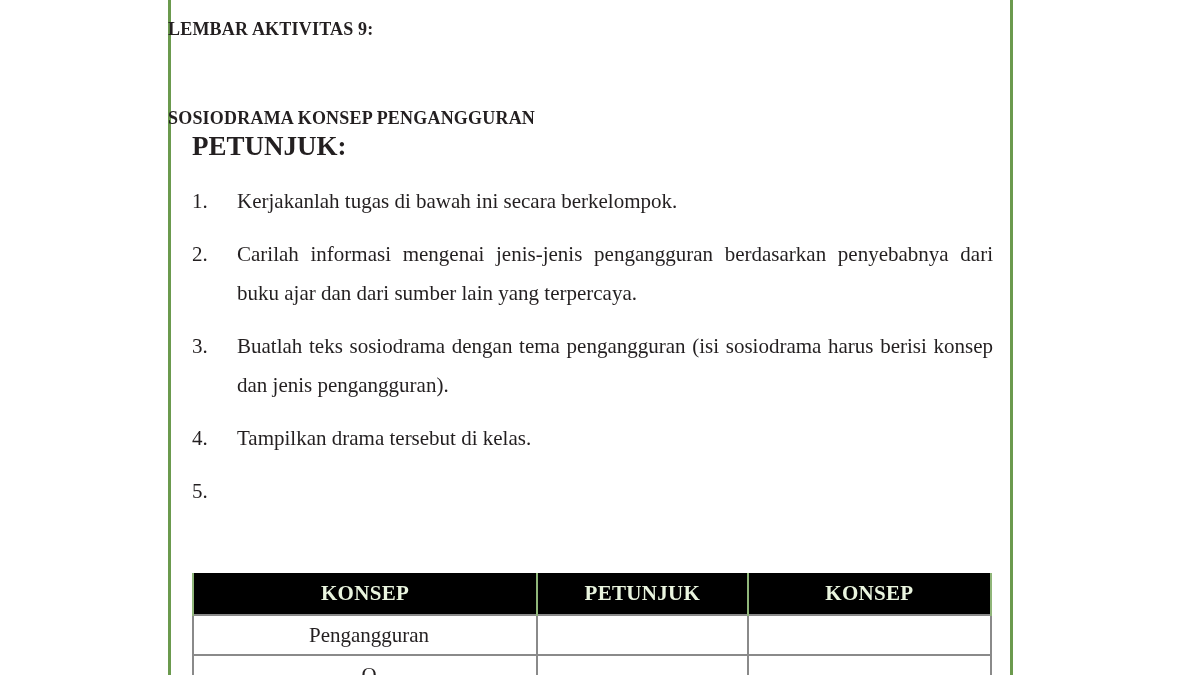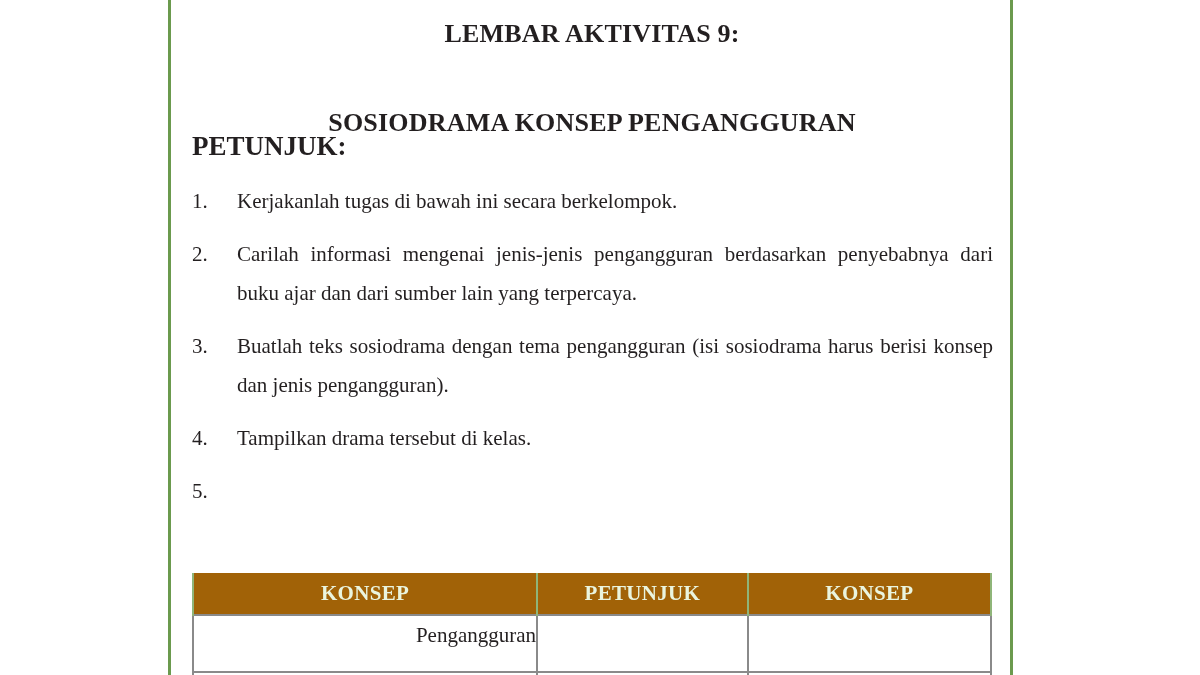--- a/index.html
+++ b/index.html
@@ -22,24 +22,23 @@
       width: 845px;
       height: 760px;
       border: 3px solid #6b9a4e;
       border-radius: 28px;
       box-sizing: border-box;
     }
     .title {
       position: absolute;
       left: 168px;
       width: 848px;
-      text-align: center;
       font-family: "Liberation Serif", serif;
       font-weight: bold;
-      font-size: 26px;
+      font-size: 18px;
       letter-spacing: 0.2px;
     }
     .title1 { top: 19px; }
     .title2 { top: 63px; margin-top: 45px; }
     .petunjuk {
       position: absolute;
       left: 192px;
       top: 131px;
       font-family: "Liberation Serif", serif;
       font-weight: bold;
@@ -73,35 +72,35 @@
     .table {
       position: absolute;
       left: 192px;
       top: 573px;
       width: 800px;
       border-collapse: collapse;
       font-family: "Liberation Serif", serif;
       font-size: 21px;
     }
     .table th {
-      background: #a16207;
+      background: #000000;
       color: #eaf5df;
       font-weight: bold;
       height: 41px;
       padding: 0;
       border-left: 2px solid #8fb579;
       border-right: 2px solid #8fb579;
       text-align: center;
       letter-spacing: 0.3px;
     }
     .table td {
       height: 38px;
       border: 2px solid #8a8a8a;
-      padding: 0 0 17px 8px;
-      text-align: right;
+      padding: 0 0 0 8px;
+      text-align: center;
       vertical-align: middle;
     }
     .table col.c1 { width: 345px; }
     .table col.c2 { width: 211px; }
     .table col.c3 { width: 244px; }
   </style>
 </head>
 <body>
 
 <div class="frame"></div>

